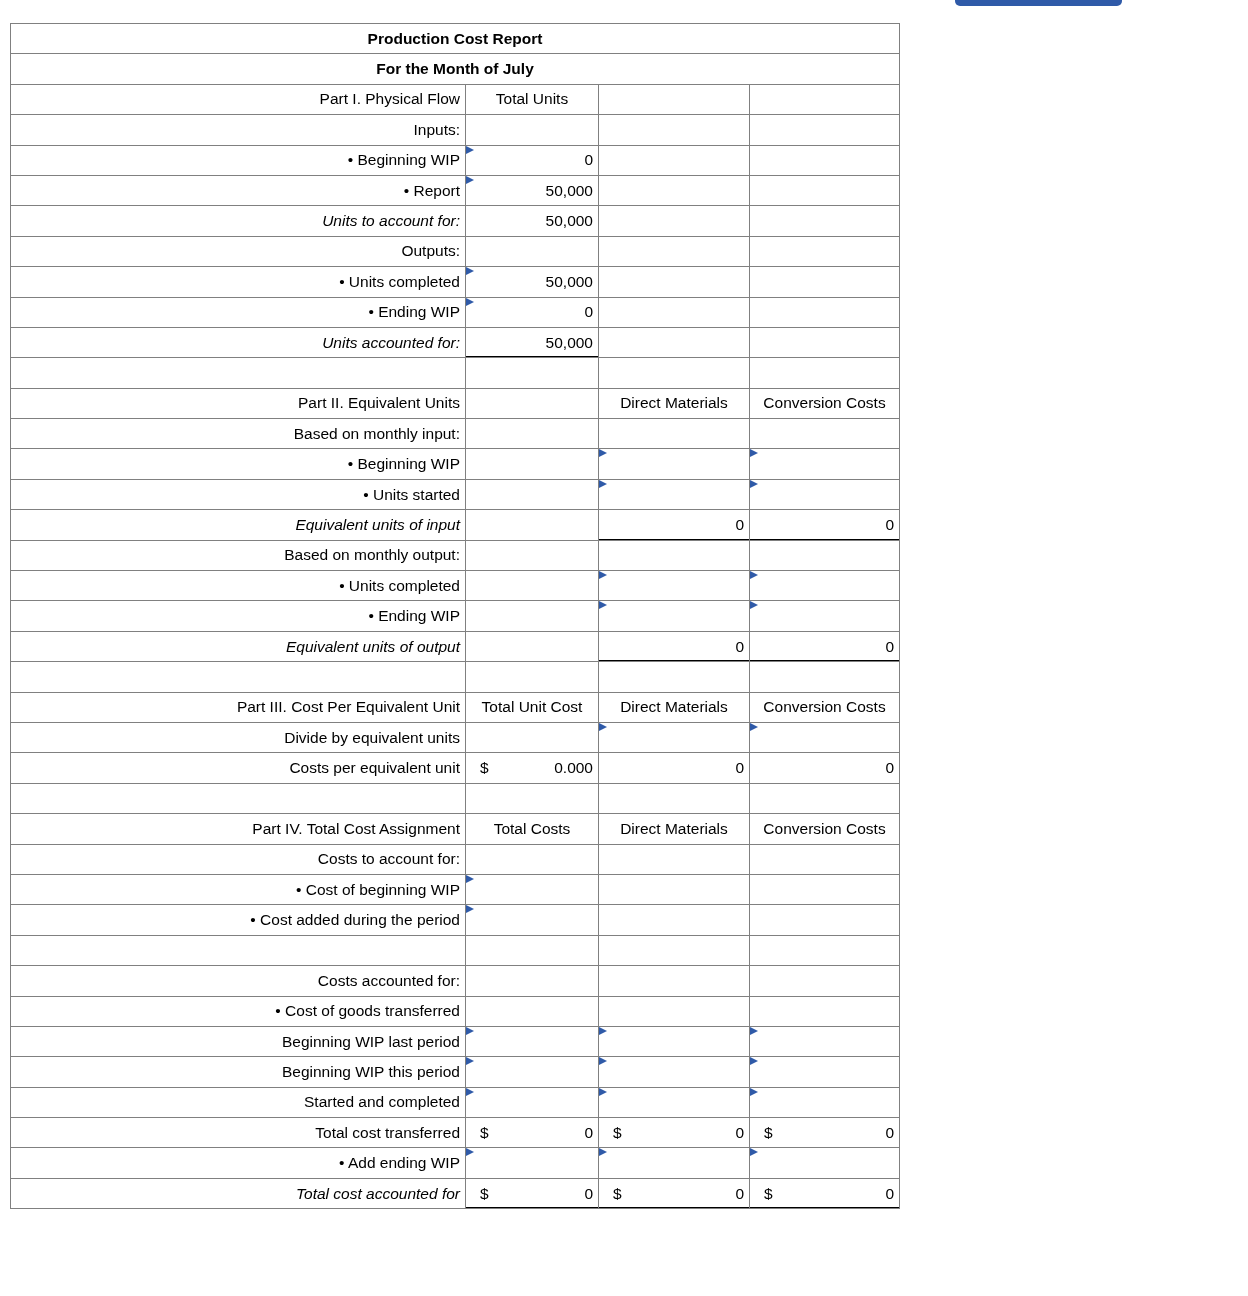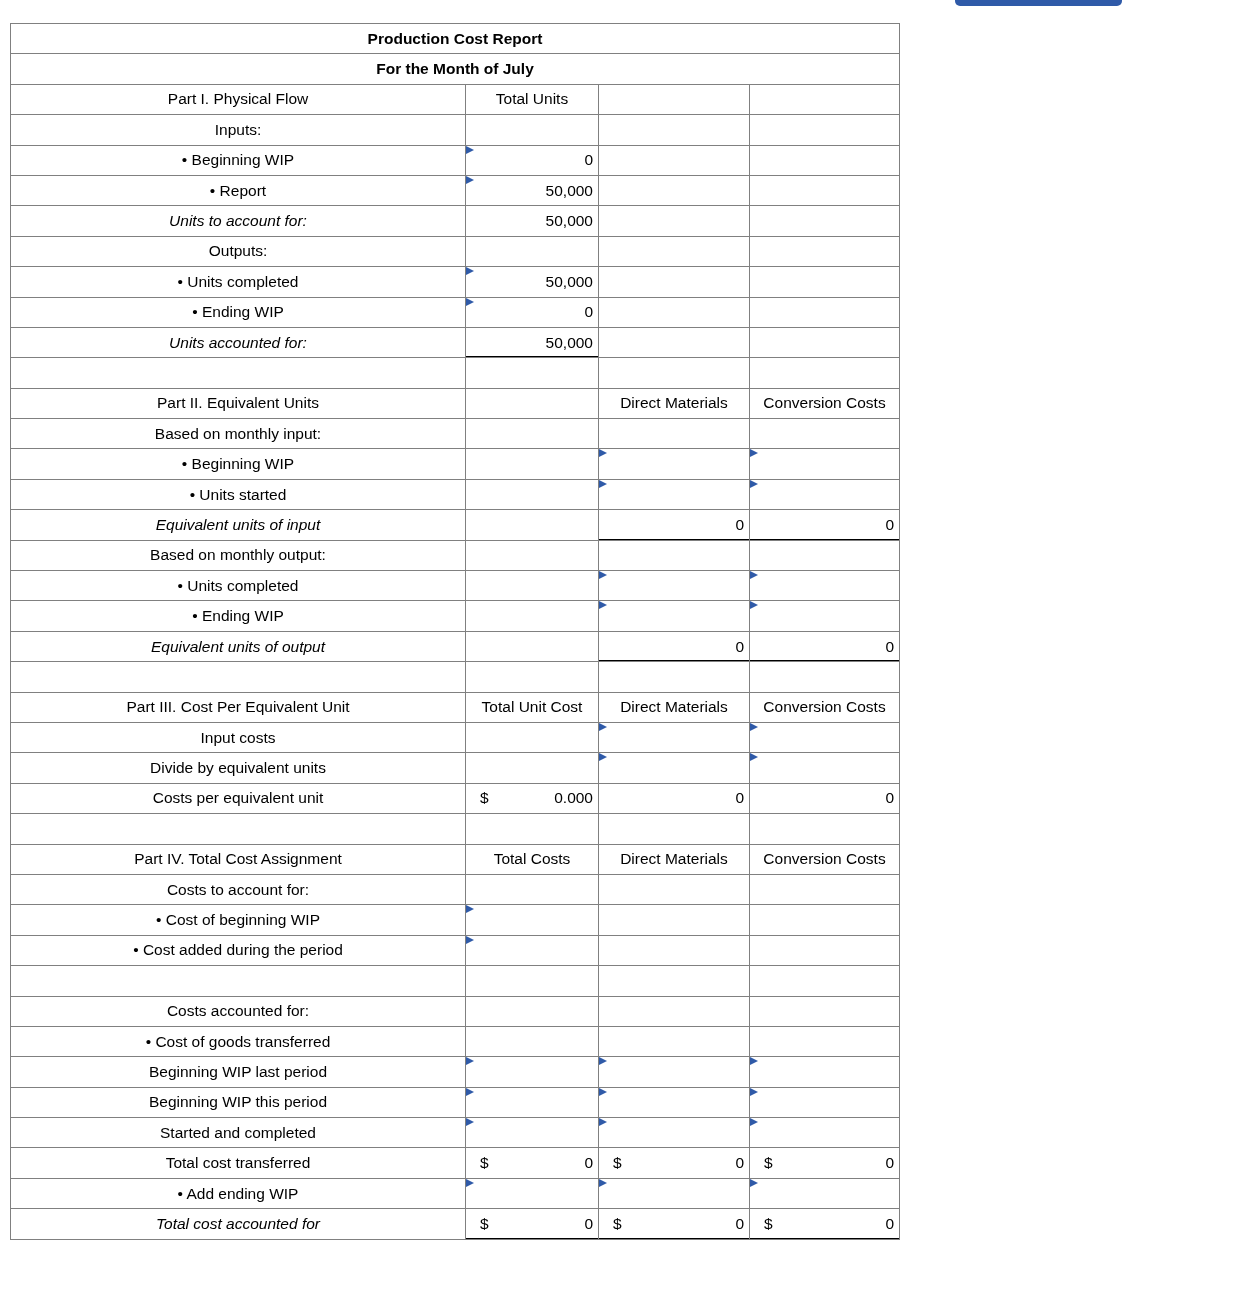--- a/index.html
+++ b/index.html
@@ -56,21 +56,21 @@
 
   
   td.band{
     background:#6e9bd8;
     font-weight:bold;
     text-align:center;
     border:1px solid #7f7f7f;
   }
 
   
-  td.lbl{text-align:center;margin-top:26px;}
+  td.lbl{text-align:right;margin-top:26px;}
   .ind0{padding-left:9px;}
   .ind1{padding-left:31px;}
   .ind2{padding-left:50px;}
   .ind3{padding-left:52px;}
   .ital{font-style:italic;}
 
   
   td.num{text-align:right;padding-right:6px;}
   td.hdr{text-align:center;margin-top:44px;}
 
@@ -247,26 +247,20 @@
     <td class="blank"></td>
   </tr>
 
   <tr>
     <td class="lbl ind0">Part III. Cost Per Equivalent Unit</td>
     <td class="hdr">Total Unit Cost</td>
     <td class="hdr">Direct Materials</td>
     <td class="hdr">Conversion Costs</td>
   </tr>
   <tr>
-    <td class="lbl ind1">Input costs</td>
-    <td class="blank"></td>
-    <td class="num inp"></td>
-    <td class="num inp"></td>
-  </tr>
-  <tr>
     <td class="lbl ind1">Divide by equivalent units</td>
     <td class="blank"></td>
     <td class="num inp"></td>
     <td class="num inp"></td>
   </tr>
   <tr>
     <td class="lbl ind1">Costs per equivalent unit</td>
     <td class="money single-ul">
       <span class="cur">$</span><span>0.000</span>
     </td>

